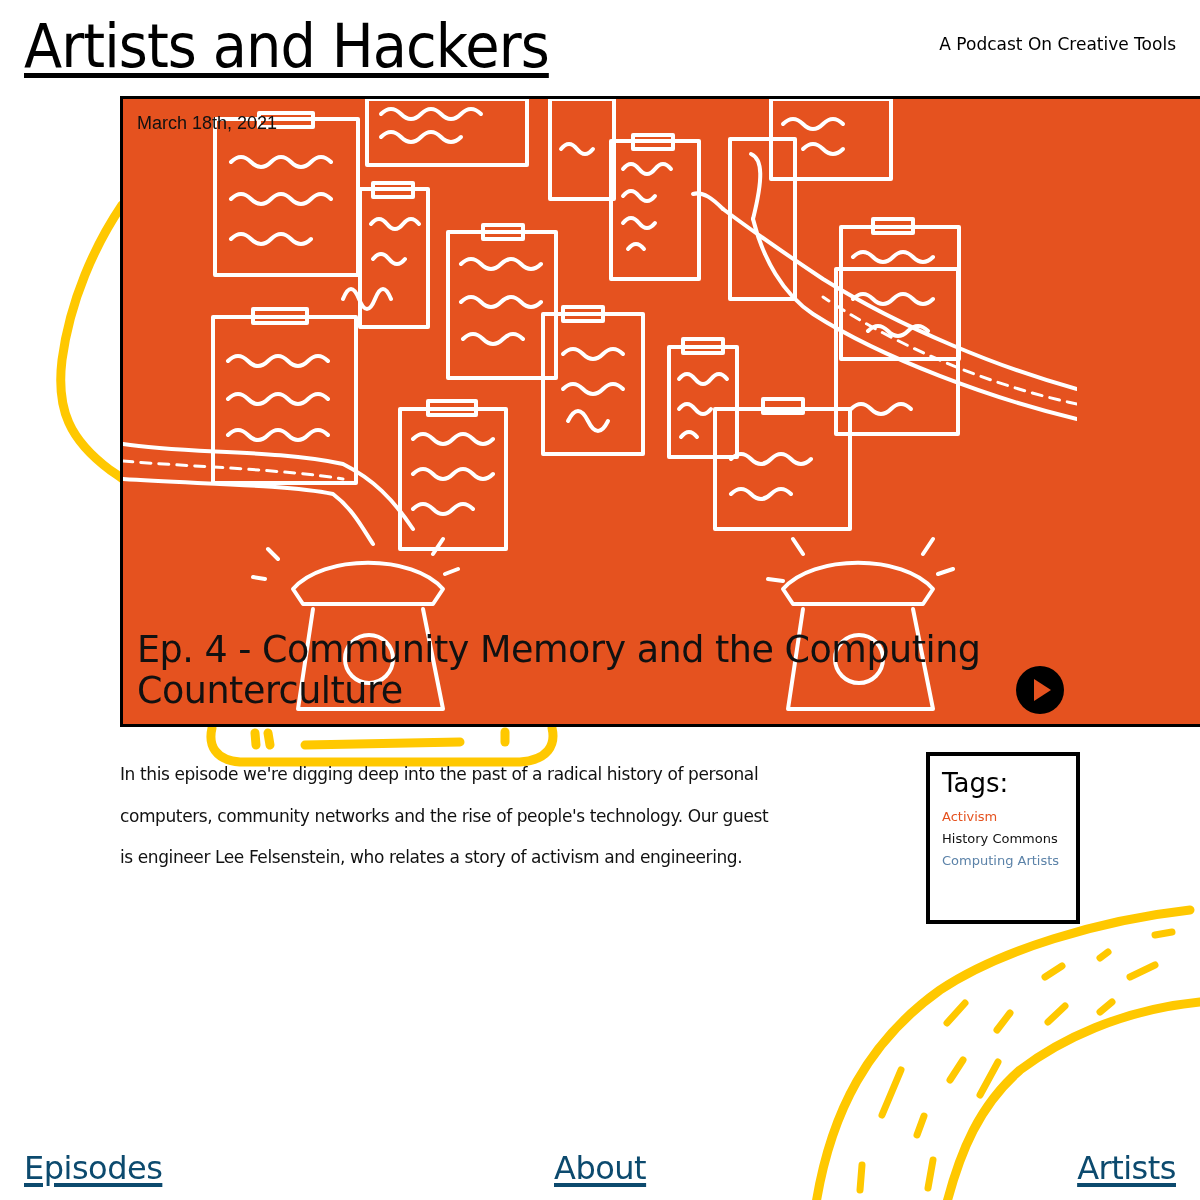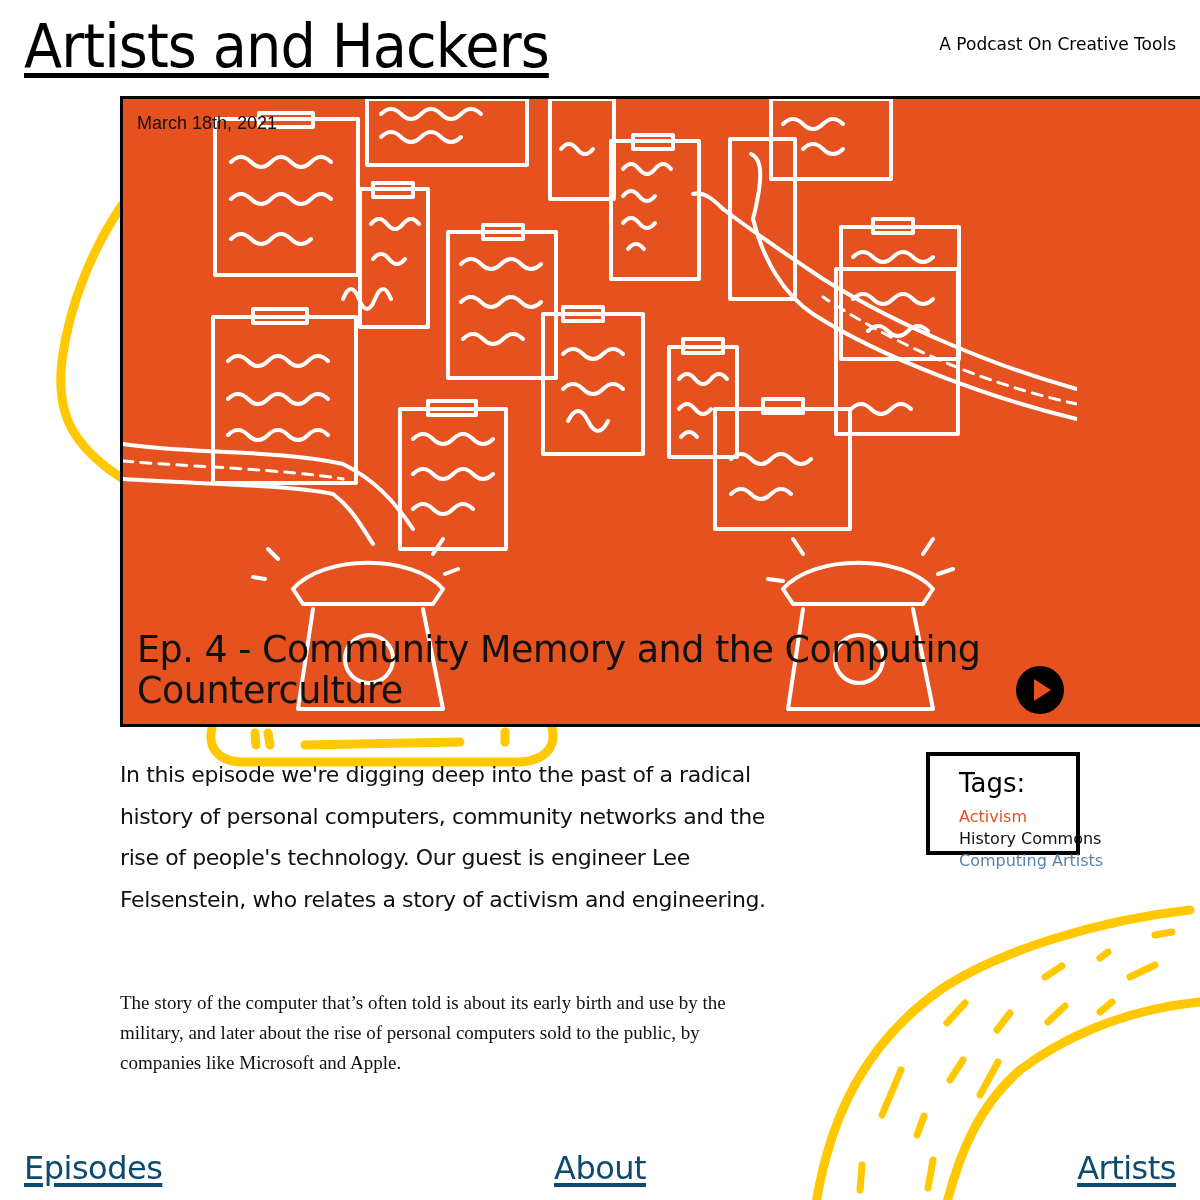--- a/index.html
+++ b/index.html
@@ -40,30 +40,30 @@
       position: absolute; left: 893px; top: 567px; width: 48px; height: 48px;
       border-radius: 50%; background: #000; cursor: pointer;
     }
     .play-btn::after {
       content: ""; position: absolute; left: 18px; top: 13px;
       border-left: 17px solid #e5521f; border-top: 11px solid transparent; border-bottom: 11px solid transparent;
     }
 
     .summary {
       position: absolute; left: 120px; top: 754px; width: 660px;
-      font-family: "DejaVu Sans", sans-serif; font-size: 22px; line-height: 41.5px;
+      font-family: "DejaVu Sans", sans-serif; font-size: 17px; line-height: 41.5px;
       color: #111; letter-spacing: -0.4px;
     }
 
     .tags-box {
-      position: absolute; left: 926px; top: 752px; width: 154px; height: 103px;
-      border: 4px solid #000; background: #fff; padding: 10px 29px;
+      position: absolute; left: 926px; top: 752px; width: 154px; height: 172px;
+      border: 4px solid #000; background: #fff; padding: 10px 12px;
     }
     .tags-title { font-family: "DejaVu Sans", sans-serif; font-size: 26px; line-height: 34px; color: #000; margin-bottom: 6px; }
-    .tag { display: block; font-family: "DejaVu Sans", sans-serif; font-size: 16px; line-height: 22px; cursor: pointer; text-decoration: none; white-space: nowrap; }
+    .tag { display: block; font-family: "DejaVu Sans", sans-serif; font-size: 13px; line-height: 22px; cursor: pointer; text-decoration: none; white-space: nowrap; }
 
     .body-text {
       position: absolute; left: 120px; top: 988px; width: 640px;
       font-family: "Liberation Serif", serif; font-size: 19px; line-height: 30px; color: #111;
     }
     .body-text p { margin-bottom: 30px; }
 
     .footer-link {
       position: absolute; top: 1140px;
       font-family: "DejaVu Sans", sans-serif; font-size: 32px; line-height: 56px;
@@ -180,18 +180,17 @@
 <div class="summary">In this episode we're digging deep into the past of a radical history of personal computers, community networks and the rise of people's technology. Our guest is engineer Lee Felsenstein, who relates a story of activism and engineering.</div>
 
 <div class="tags-box">
   <div class="tags-title">Tags:</div>
   <a class="tag" style="color:#e5521f;">Activism</a>
   <a class="tag" style="color:#111111;">History Commons</a>
   <a class="tag" style="color:#5b82a8;">Computing Artists</a>
 </div>
 
 <div class="body-text">
-  <p>The story of the computer that’s often told is about its early birth and use by the military, and later about the rise of personal computers sold to the public, by companies like Microsoft and Apple.</p>
 </div>
 
 <a class="footer-link" style="left:24px;">Episodes</a>
 <a class="footer-link" style="left:554px;">About</a>
 <a class="footer-link" style="right:24px;">Artists</a>
 
 </body></html>

